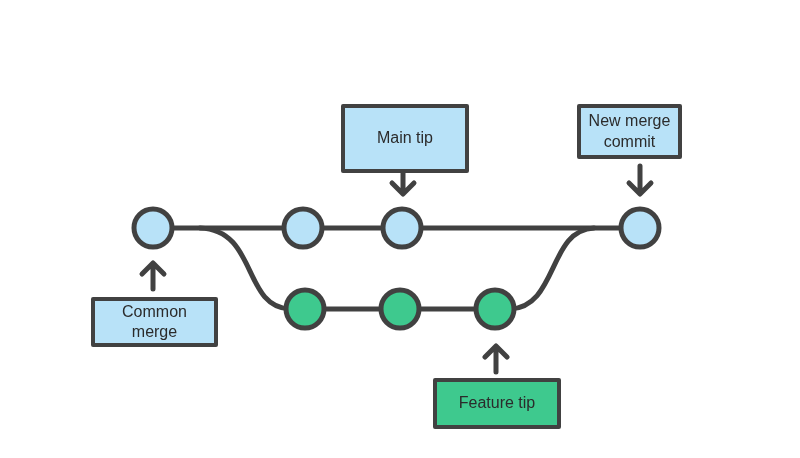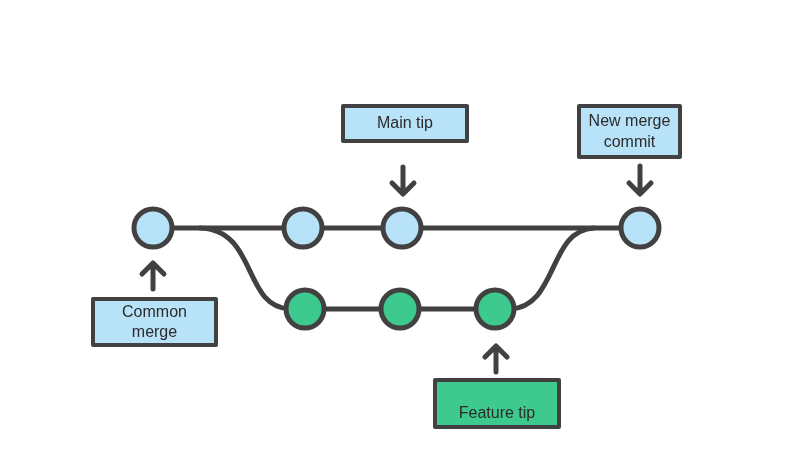--- a/index.html
+++ b/index.html
@@ -29,24 +29,24 @@
     align-items: center;
     justify-content: center;
     text-align: center;
     font-size: 16px;
     line-height: 1.28;
     color: #2b2b2b;
     padding: 2px 4px;
   }
   .label-box.blue { background: #b8e2f8; }
   .label-box.green { background: #3ec98e; }
-  #box-main-tip        { left: 341px; top: 104px; width: 128px; height: 39px; }
+  #box-main-tip        { left: 341px; top: 104px; width: 128px; height: 69px; }
   #box-new-merge       { left: 577px; top: 104px; width: 105px; height: 55px; }
   #box-common-base     { left:  91px; top: 297px; width: 127px; height: 50px; }
-  #box-feature-tip     { left: 433px; top: 378px; width: 128px; height: 51px; align-items: flex-end; }
+  #box-feature-tip     { left: 433px; top: 378px; width: 128px; height: 51px; }
   .branch-line {
     fill: none;
     stroke-width: 5;
     stroke-linecap: round;
     stroke-linejoin: round;
   }
   .commit-node {
     stroke-width: 5;
   }
   .arrow {

